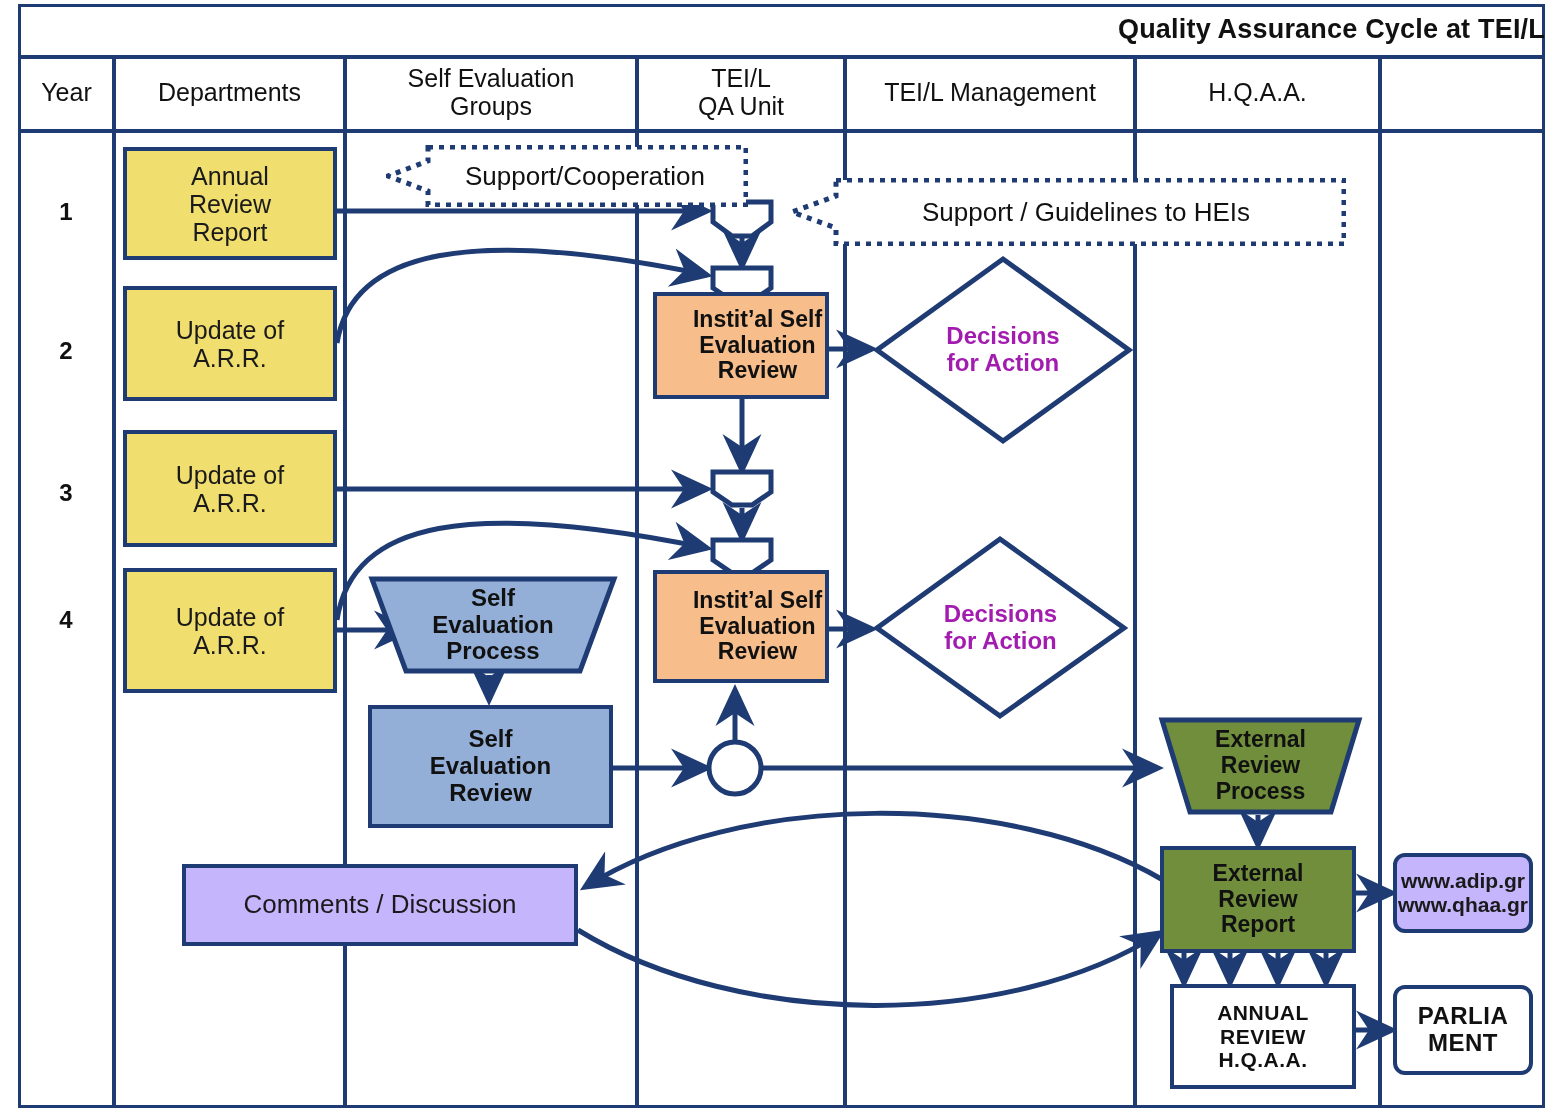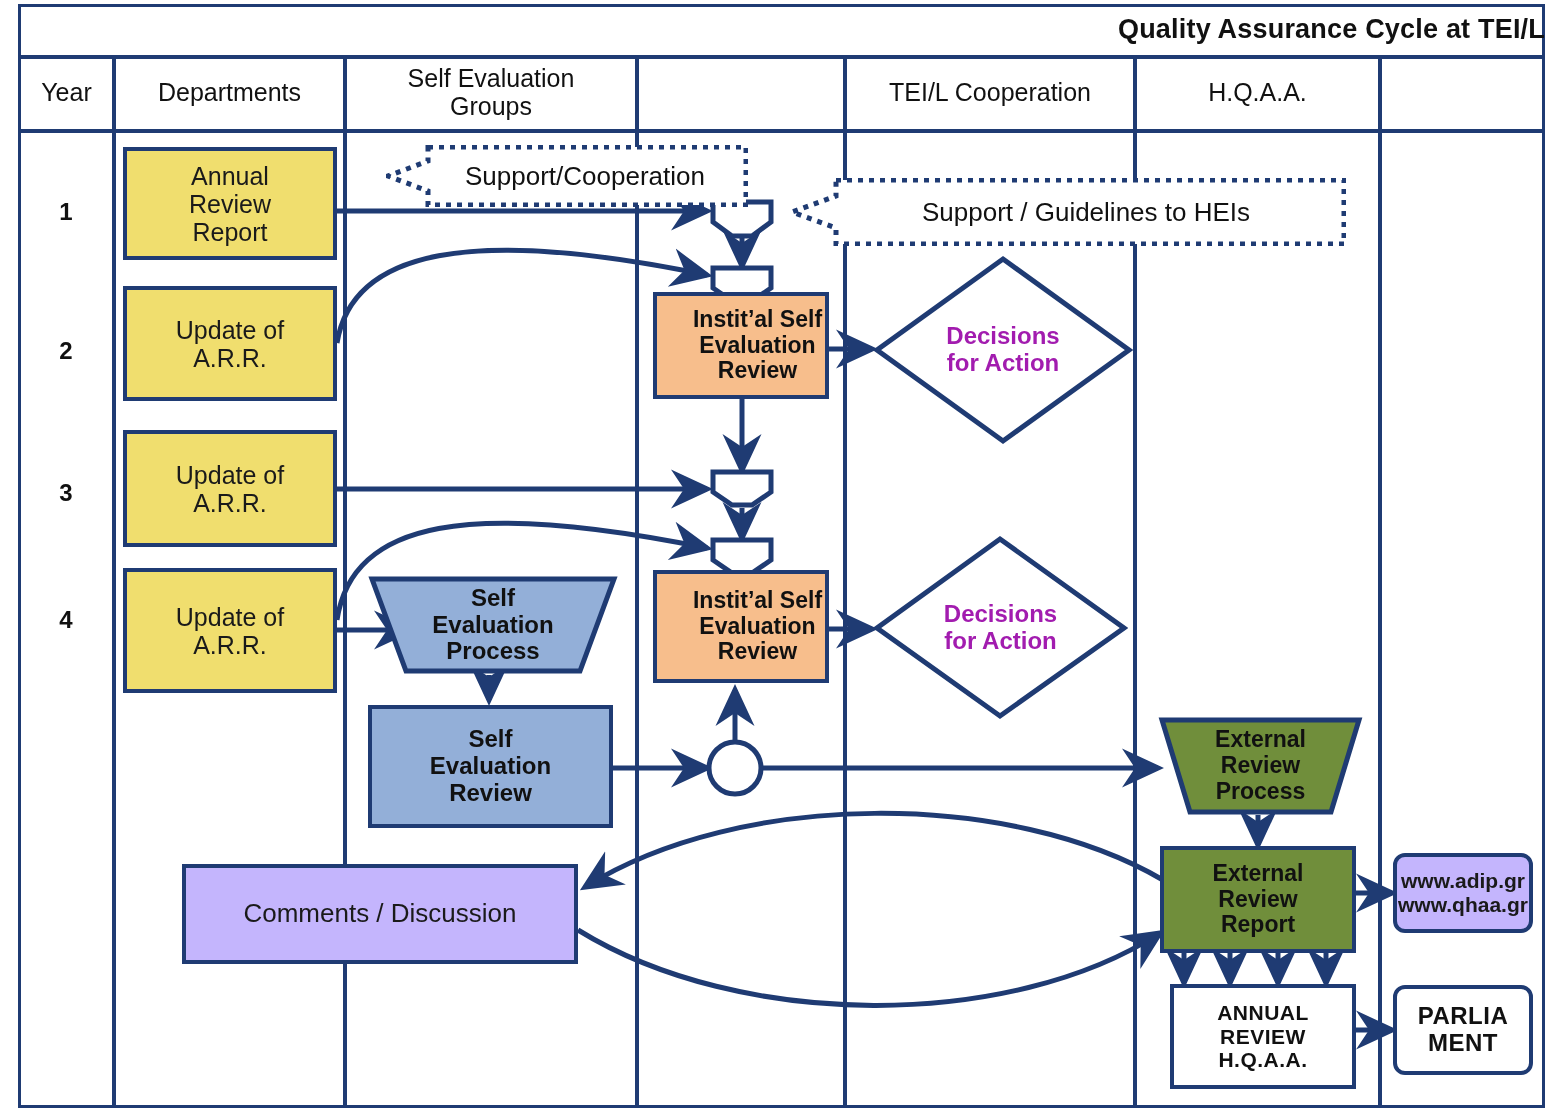--- a/index.html
+++ b/index.html
@@ -87,22 +87,26 @@
   <div class="hdr" style="left:21px;width:91px;">
     <span>Year</span>
   </div>
   <div class="hdr" style="left:116px;width:227px;border-radius:17px;">
     <span>Departments</span>
   </div>
   <div class="hdr" style="left:347px;width:288px;flex-direction:column;">
     <span>Self Evaluation</span>
     <span>Groups</span>
   </div>
+  <div class="hdr" style="left:639px;width:204px;flex-direction:column;">
+    <span>TEI/L</span>
+    <span>QA Unit</span>
+  </div>
   <div class="hdr" style="left:847px;width:286px;">
-    <span>TEI/L Cooperation</span>
+    <span>TEI/L Management</span>
   </div>
   <div class="hdr" style="left:1137px;width:241px;">
     <span>H.Q.A.A.</span>
   </div>
   <div class="hdr-rule"></div>
 
   <div class="vdiv head" style="left:112px;"></div>
   <div class="vdiv head" style="left:343px;"></div>
   <div class="vdiv head" style="left:635px;"></div>
   <div class="vdiv head" style="left:843px;"></div>
@@ -217,21 +221,21 @@
       <span>Process</span>
     </div>
   </div>
 
   <div class="node bluebox" style="left:368px;top:705px;width:245px;height:123px;flex-direction:column;">
     <span>Self</span>
     <span>Evaluation</span>
     <span>Review</span>
   </div>
 
-  <div class="node lgreenbox" style="left:182px;top:864px;width:396px;height:100px;">
+  <div class="node lgreenbox" style="left:182px;top:864px;width:396px;height:82px;">
     <span>Comments / Discussion</span>
   </div>
 
   <div class="node orangebox" style="left:653px;top:292px;width:176px;height:107px;flex-direction:column;">
     <span>Instit’al Self</span>
     <span>Evaluation</span>
     <span>Review</span>
   </div>
 
   <div class="node orangebox" style="left:653px;top:570px;width:176px;height:113px;flex-direction:column;">

